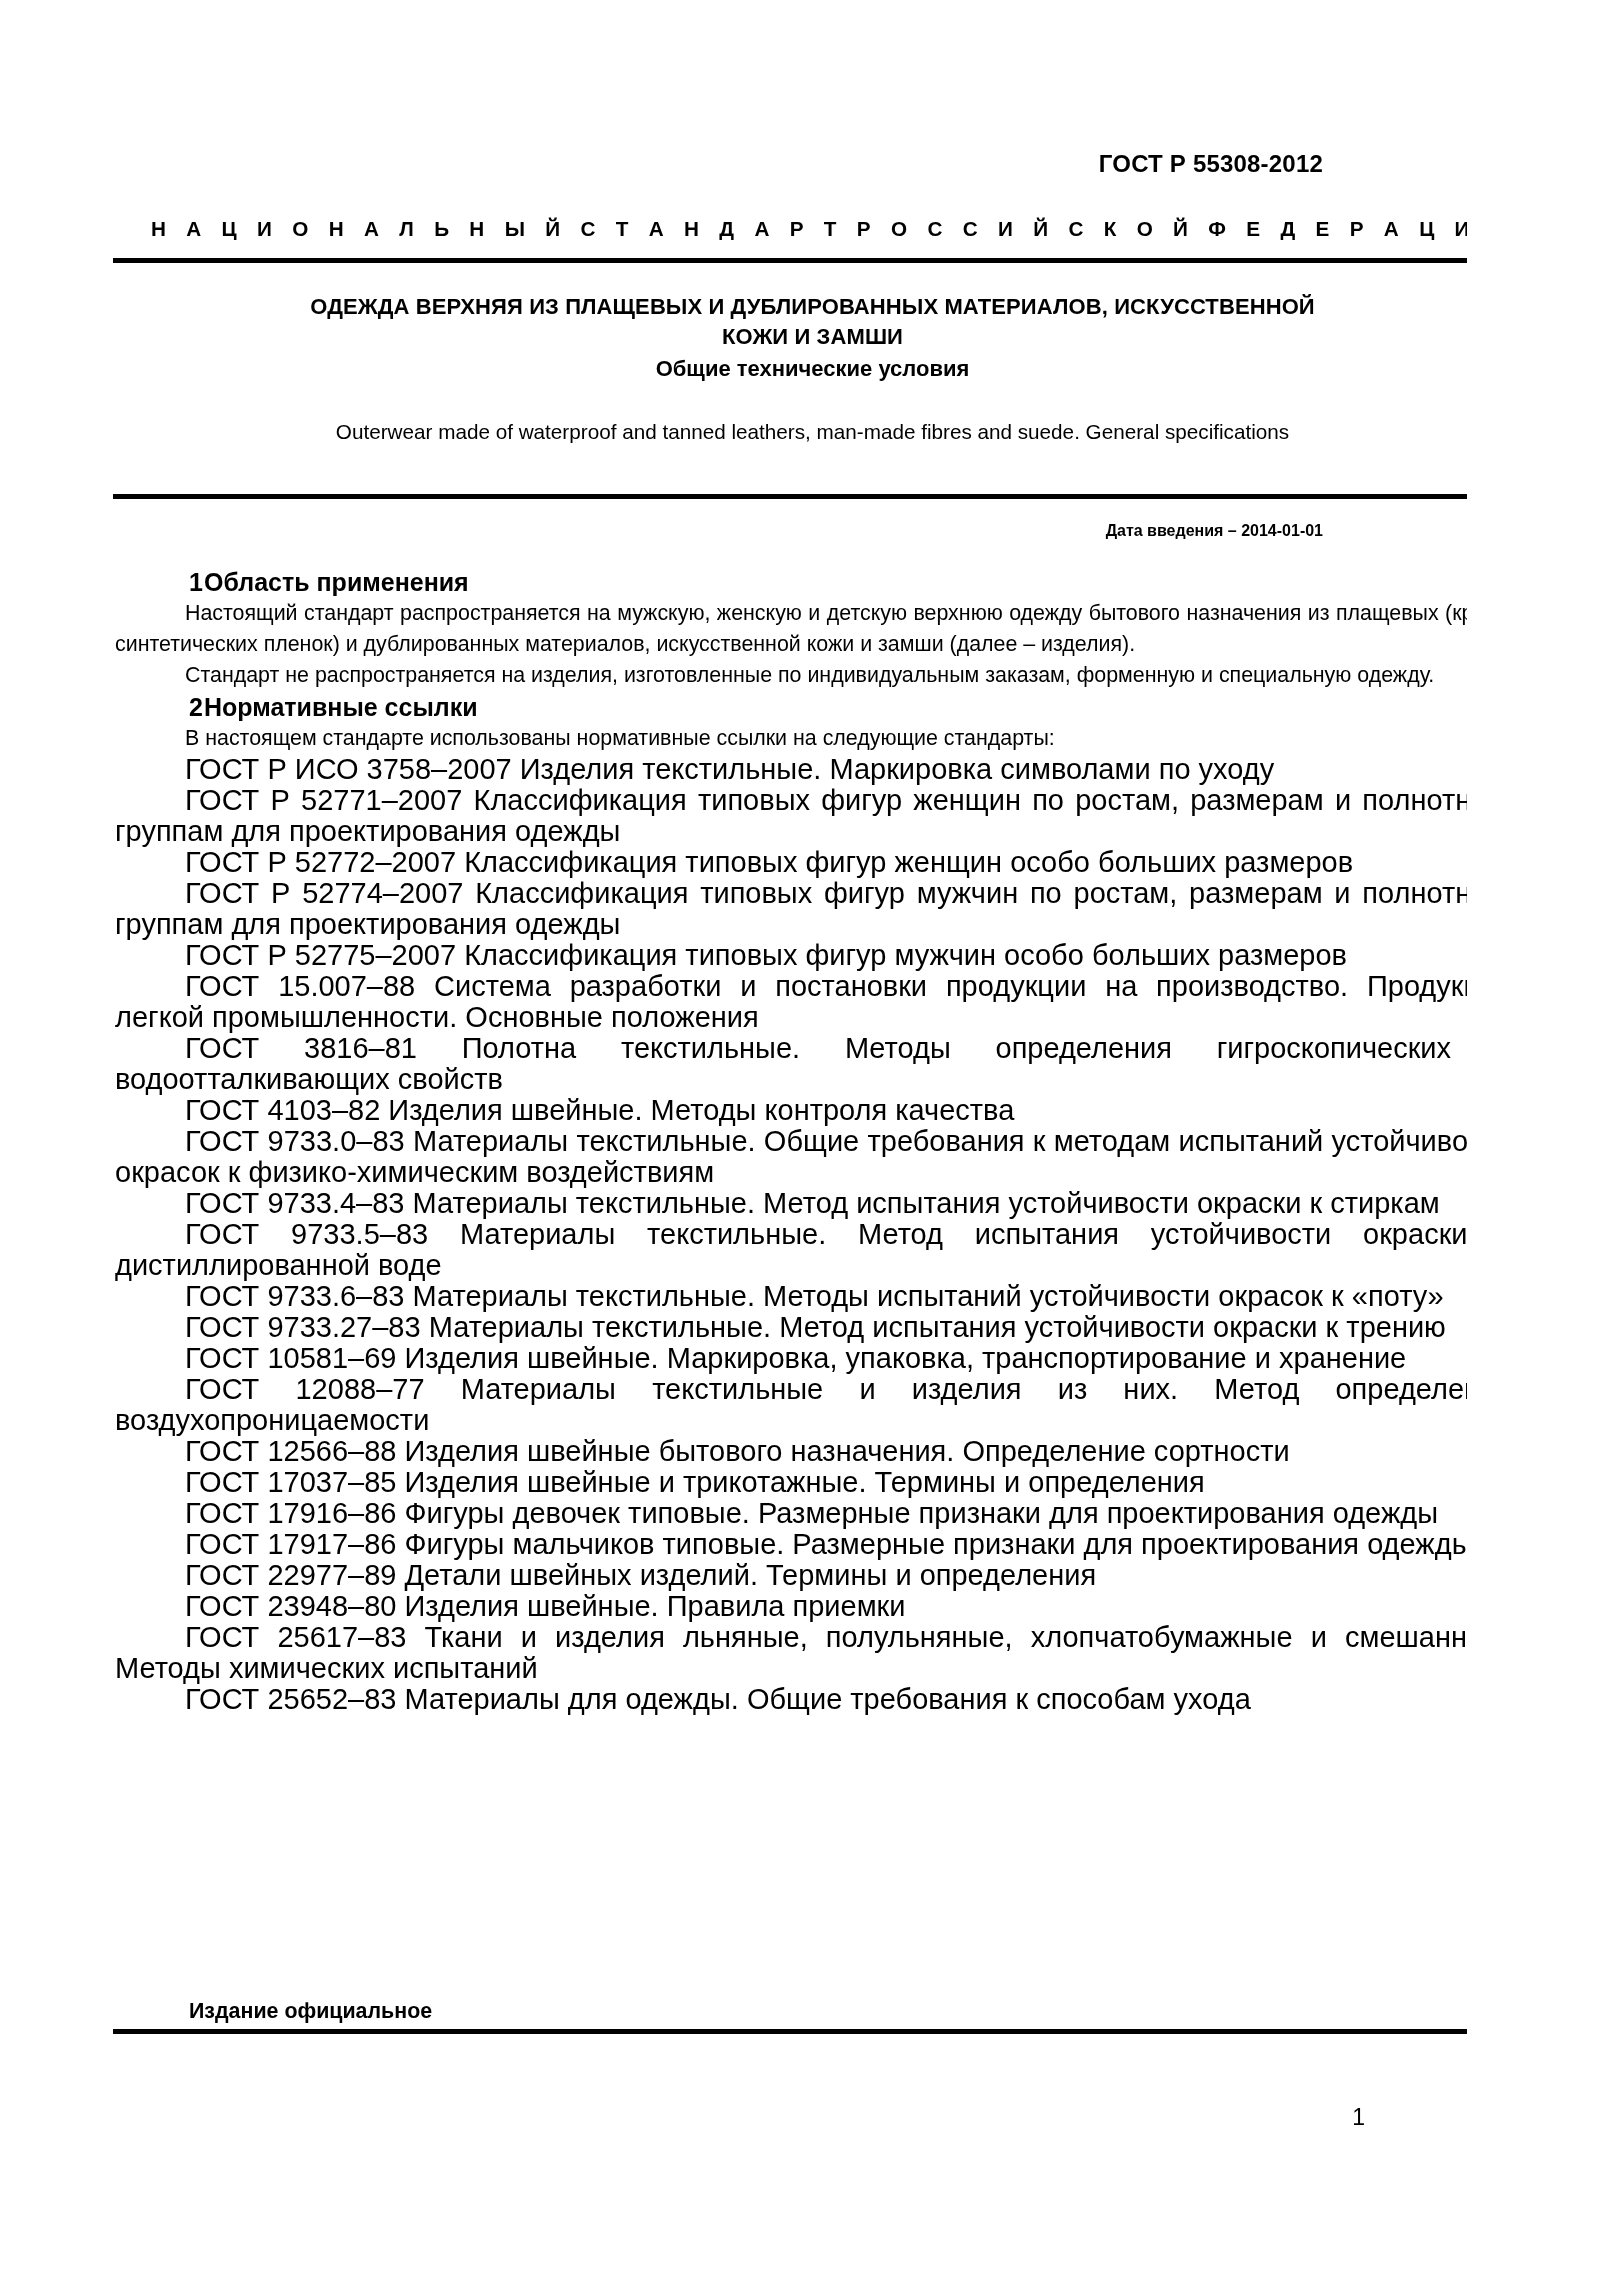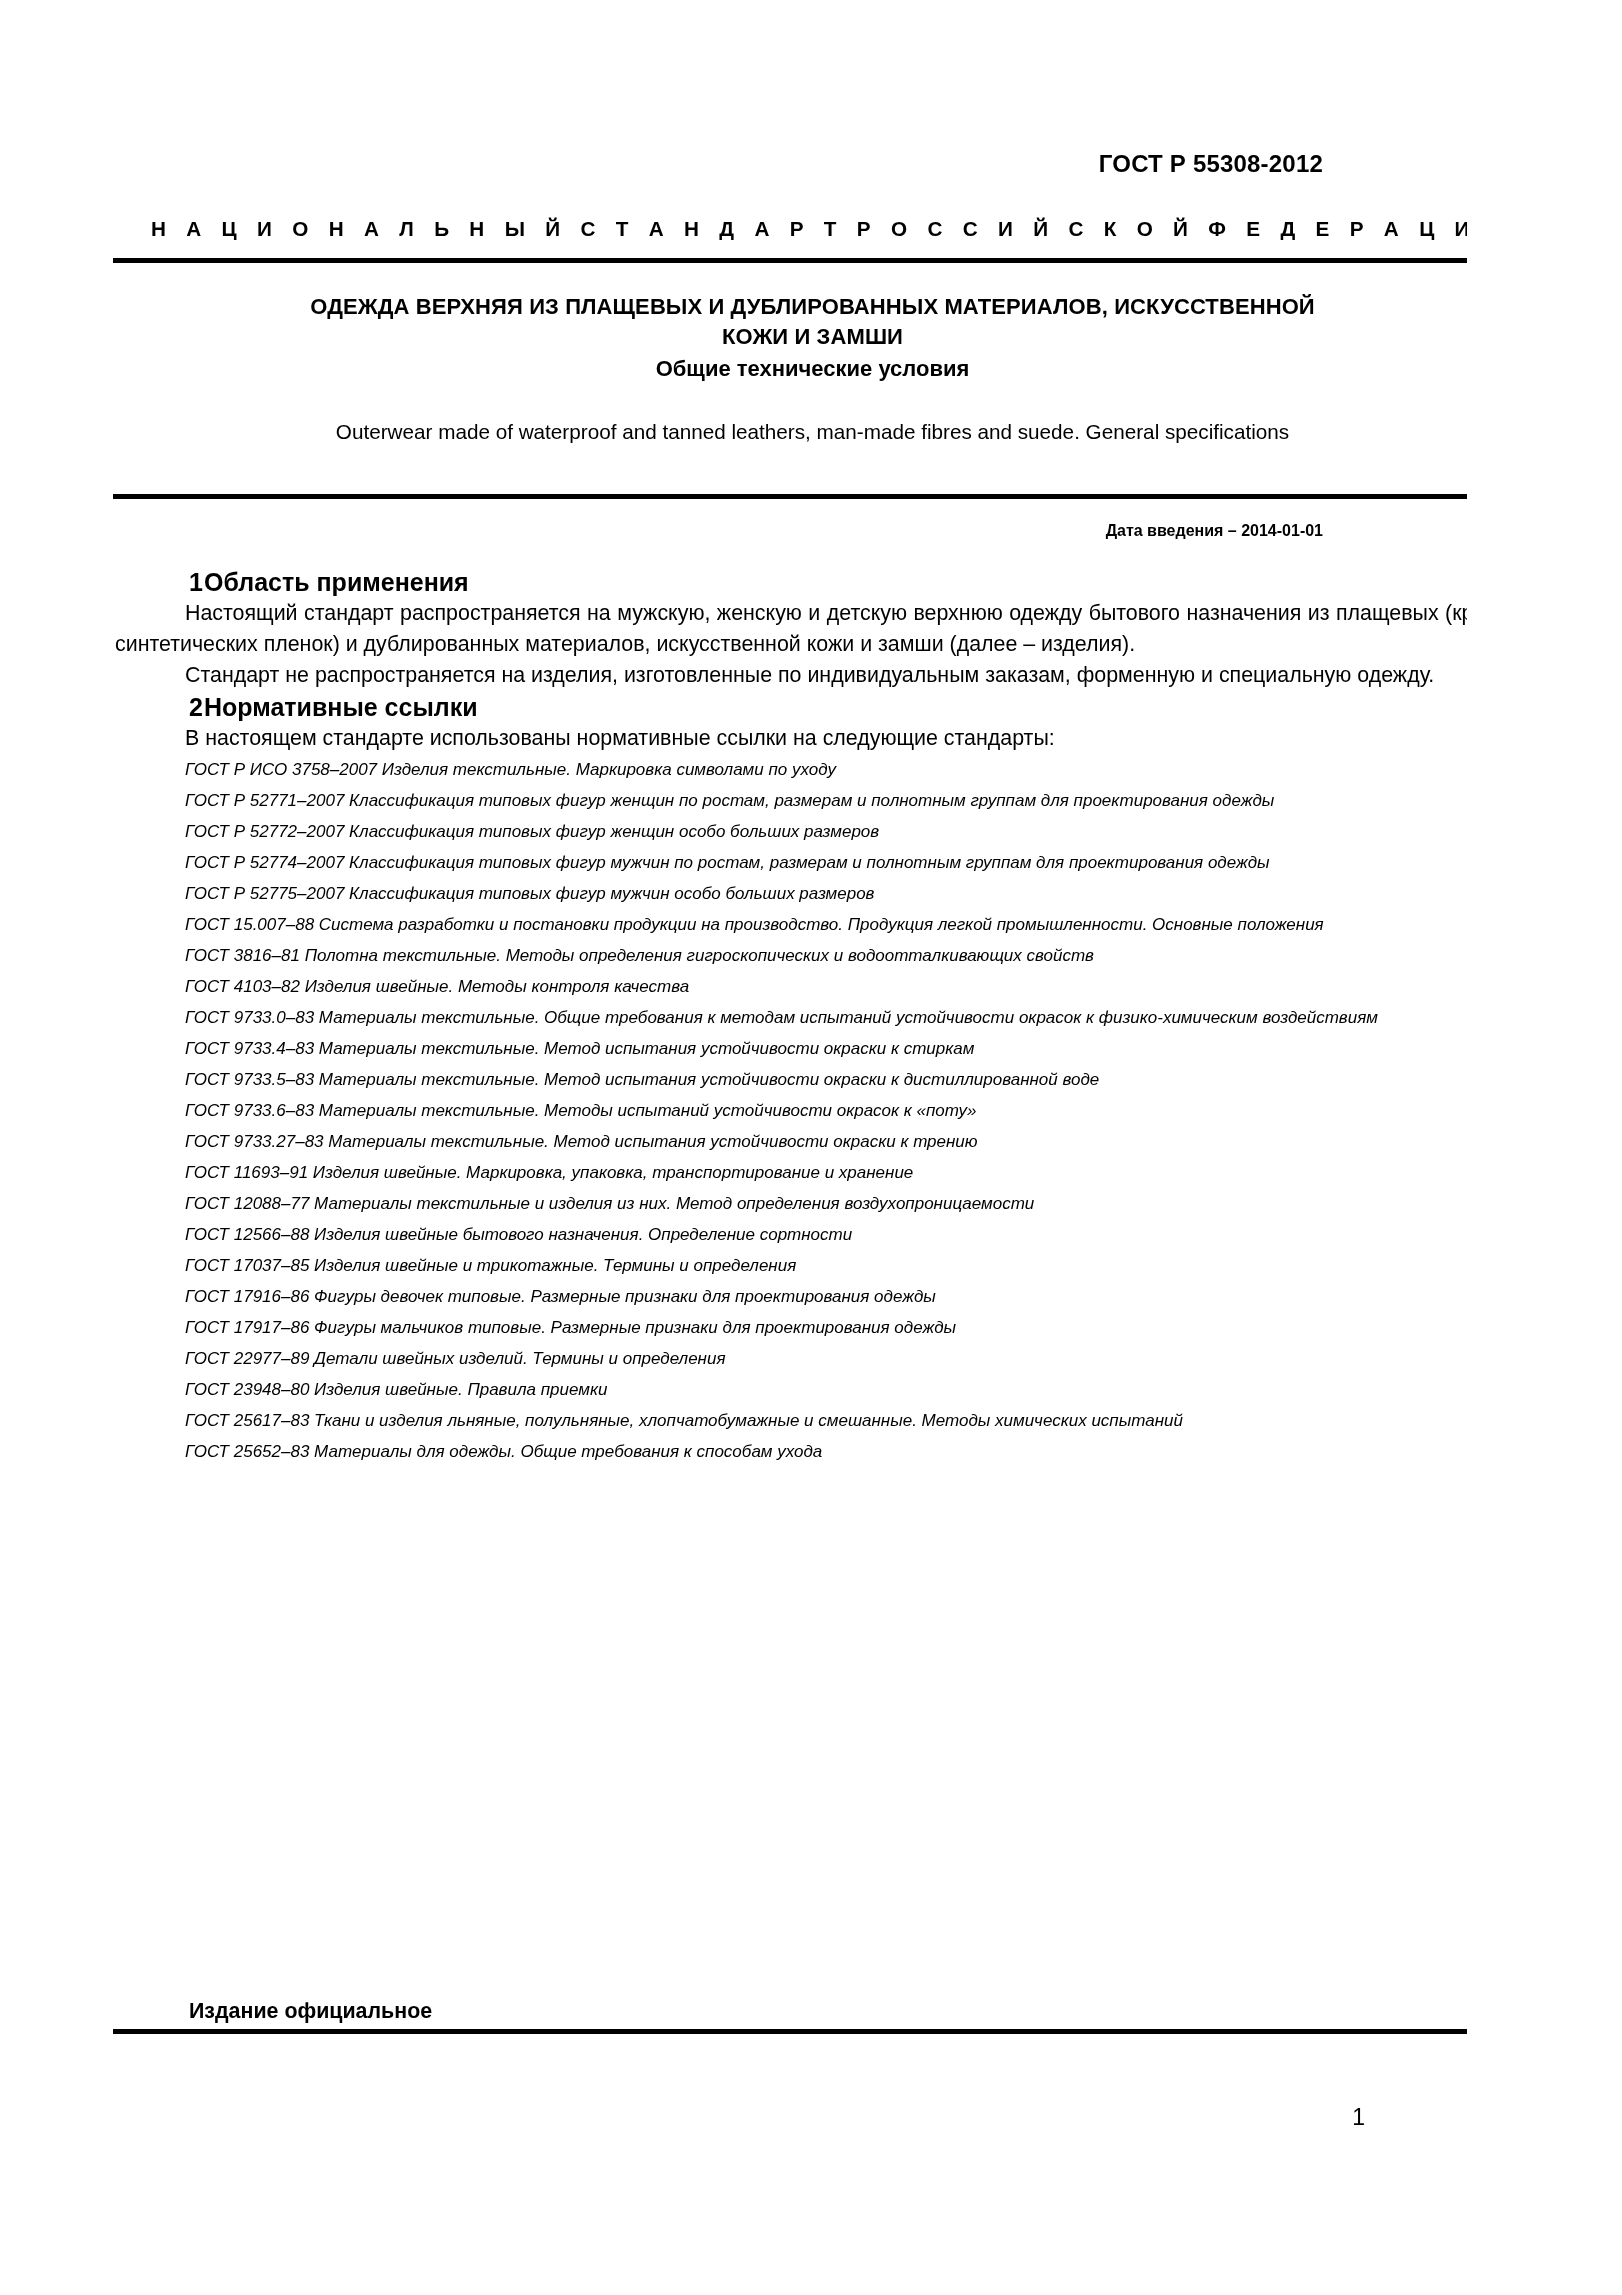--- a/index.html
+++ b/index.html
@@ -128,25 +128,24 @@
     text-justify: inter-word;
   }
 
   .ref-list {
     margin: 0;
     padding: 0;
     list-style: none;
   }
   .ref-list li {
     margin: 0;
-    font-size: 17px;
+    font-size: 29px;
     line-height: 31px;
     text-align: justify;
     text-indent: 70px;
-    font-style: italic;
   }
   .ref-list li.no-justify {
     text-align: left;
   }
 
   
   .footer-note {
     position: absolute;
     top: 1999px;
     left: 189px;
@@ -207,21 +206,21 @@
       <li>ГОСТ Р 52774–2007 Классификация типовых фигур мужчин по ростам, размерам и полнотным группам для проектирования одежды</li>
       <li class="no-justify">ГОСТ Р 52775–2007 Классификация типовых фигур мужчин особо больших размеров</li>
       <li>ГОСТ 15.007–88 Система разработки и постановки продукции на производство. Продукция легкой промышленности. Основные положения</li>
       <li>ГОСТ 3816–81 Полотна текстильные. Методы определения гигроскопических и водоотталкивающих свойств</li>
       <li class="no-justify">ГОСТ 4103–82 Изделия швейные. Методы контроля качества</li>
       <li>ГОСТ 9733.0–83 Материалы текстильные. Общие требования к методам испытаний устойчивости окрасок к физико-химическим воздействиям</li>
       <li class="no-justify">ГОСТ 9733.4–83 Материалы текстильные. Метод испытания устойчивости окраски к стиркам</li>
       <li>ГОСТ 9733.5–83 Материалы текстильные. Метод испытания устойчивости окраски к дистиллированной воде</li>
       <li class="no-justify">ГОСТ 9733.6–83 Материалы текстильные. Методы испытаний устойчивости окрасок к «поту»</li>
       <li class="no-justify">ГОСТ 9733.27–83 Материалы текстильные. Метод испытания устойчивости окраски к трению</li>
-      <li class="no-justify">ГОСТ 11693–91 Изделия швейные. Маркировка, упаковка, транспортирование и хранение</li>
+      <li class="no-justify">ГОСТ 10581–69 Изделия швейные. Маркировка, упаковка, транспортирование и хранение</li>
       <li>ГОСТ 12088–77 Материалы текстильные и изделия из них. Метод определения воздухопроницаемости</li>
       <li class="no-justify">ГОСТ 12566–88 Изделия швейные бытового назначения. Определение сортности</li>
       <li class="no-justify">ГОСТ 17037–85 Изделия швейные и трикотажные. Термины и определения</li>
       <li class="no-justify">ГОСТ 17916–86 Фигуры девочек типовые. Размерные признаки для проектирования одежды</li>
       <li class="no-justify">ГОСТ 17917–86 Фигуры мальчиков типовые. Размерные признаки для проектирования одежды</li>
       <li class="no-justify">ГОСТ 22977–89 Детали швейных изделий. Термины и определения</li>
       <li class="no-justify">ГОСТ 23948–80 Изделия швейные. Правила приемки</li>
       <li>ГОСТ 25617–83 Ткани и изделия льняные, полульняные, хлопчатобумажные и смешанные. Методы химических испытаний</li>
       <li class="no-justify">ГОСТ 25652–83 Материалы для одежды. Общие требования к способам ухода</li>
     </ul>

